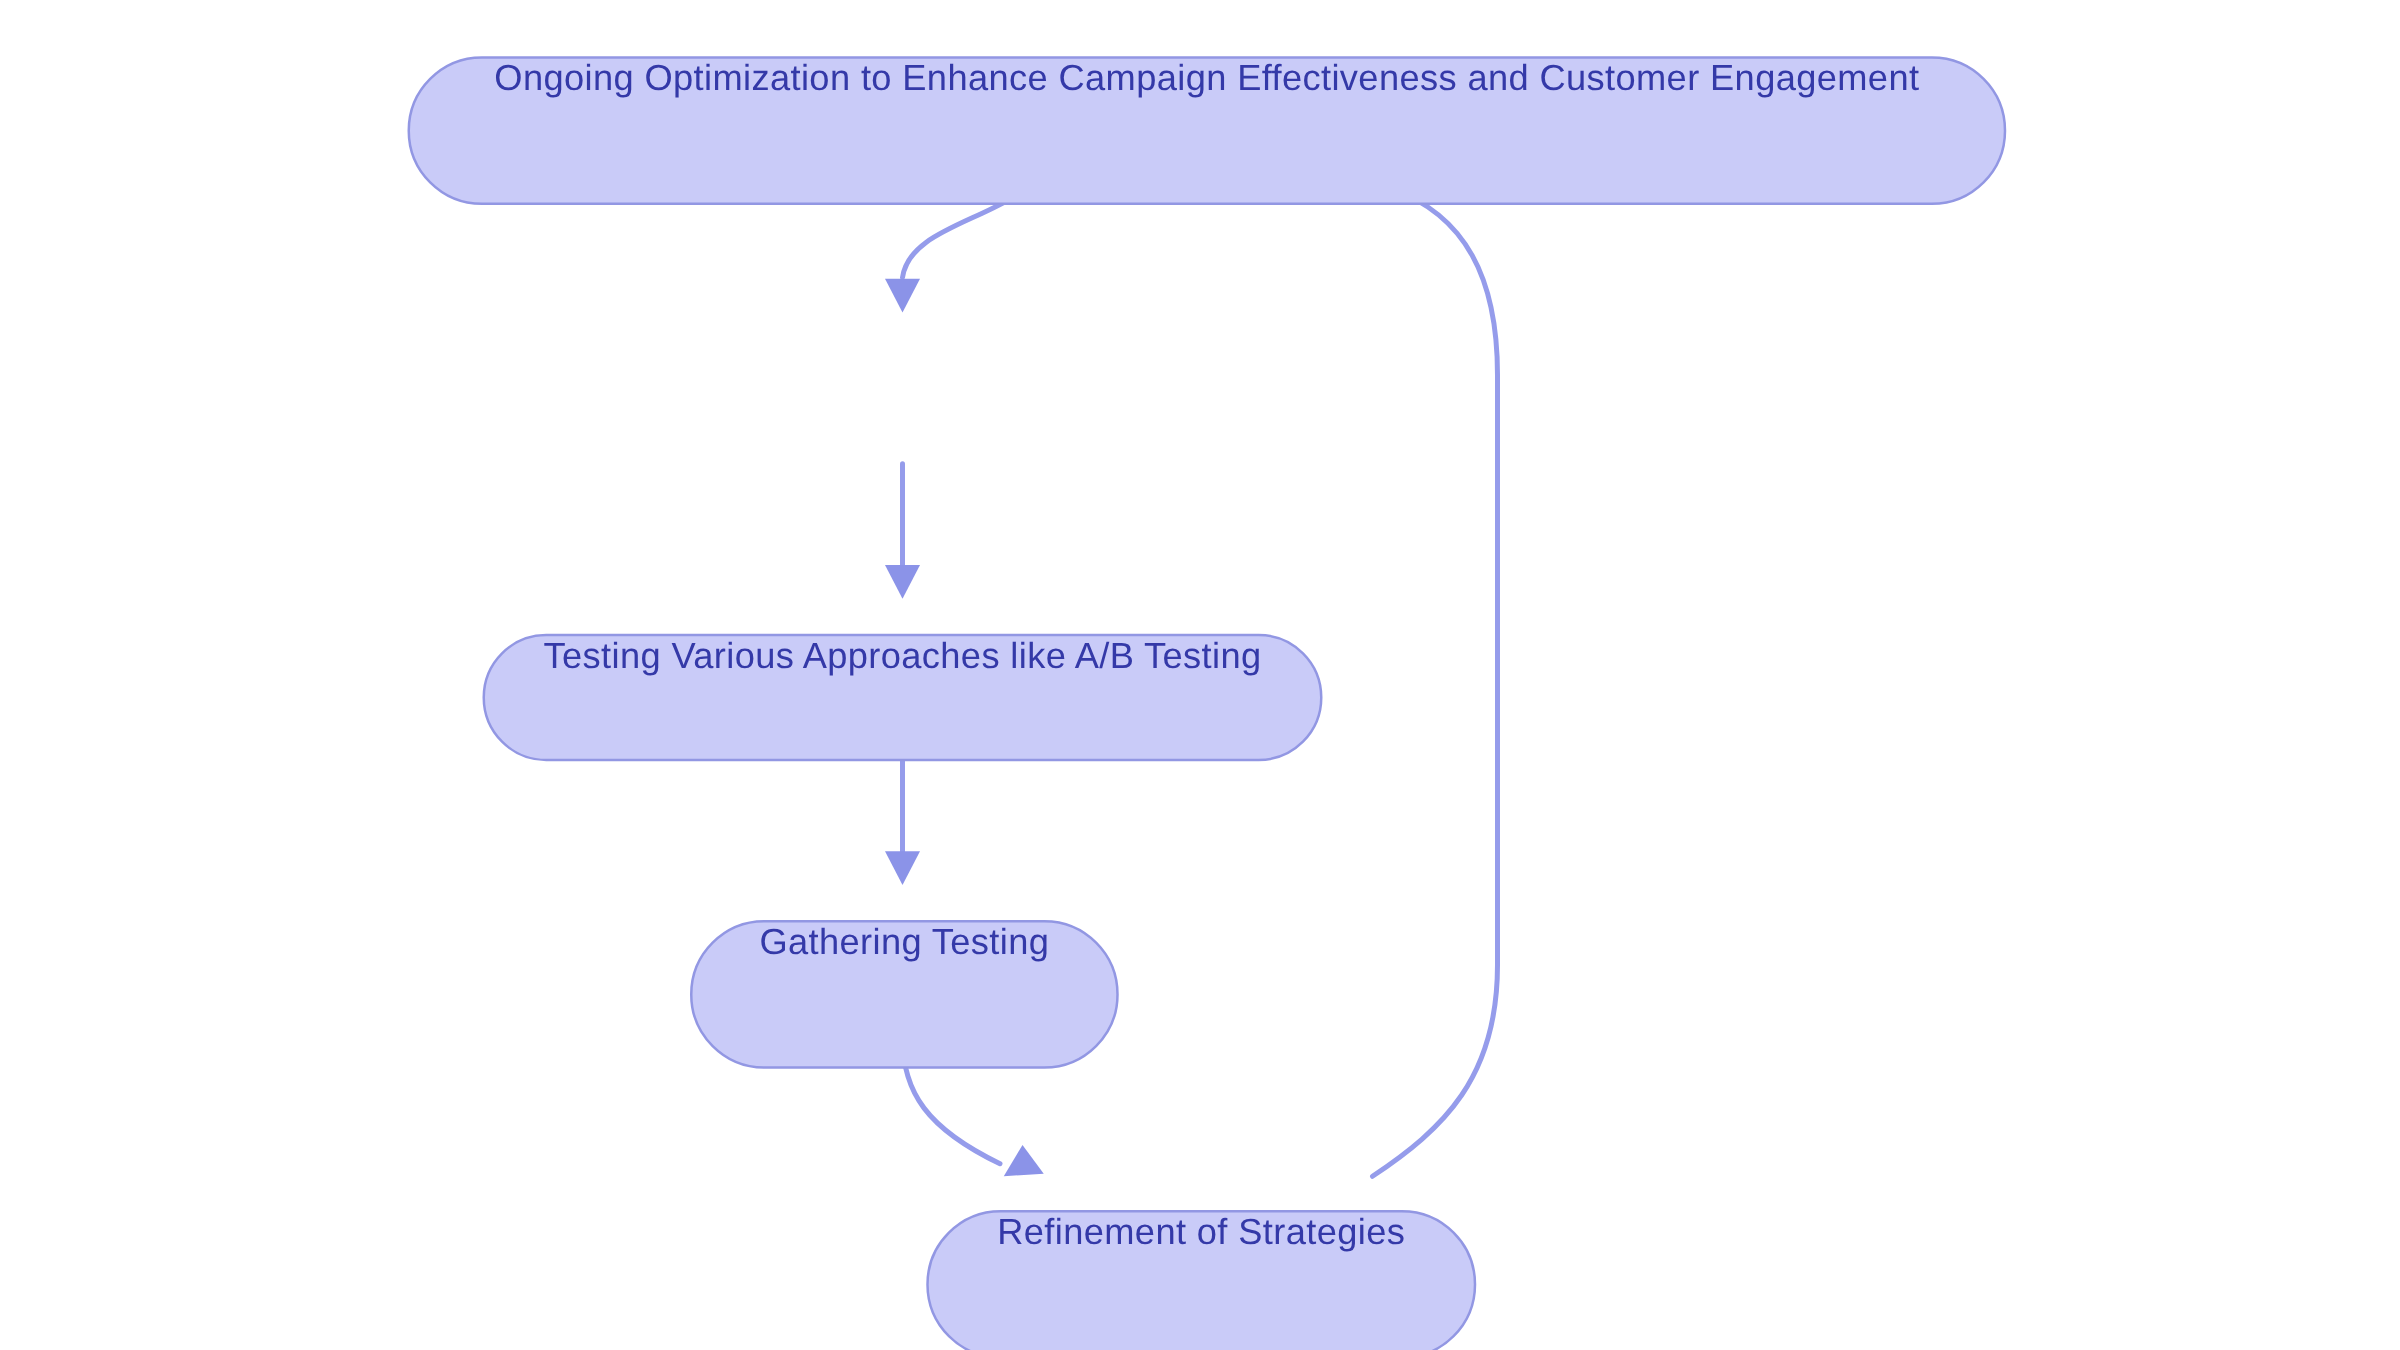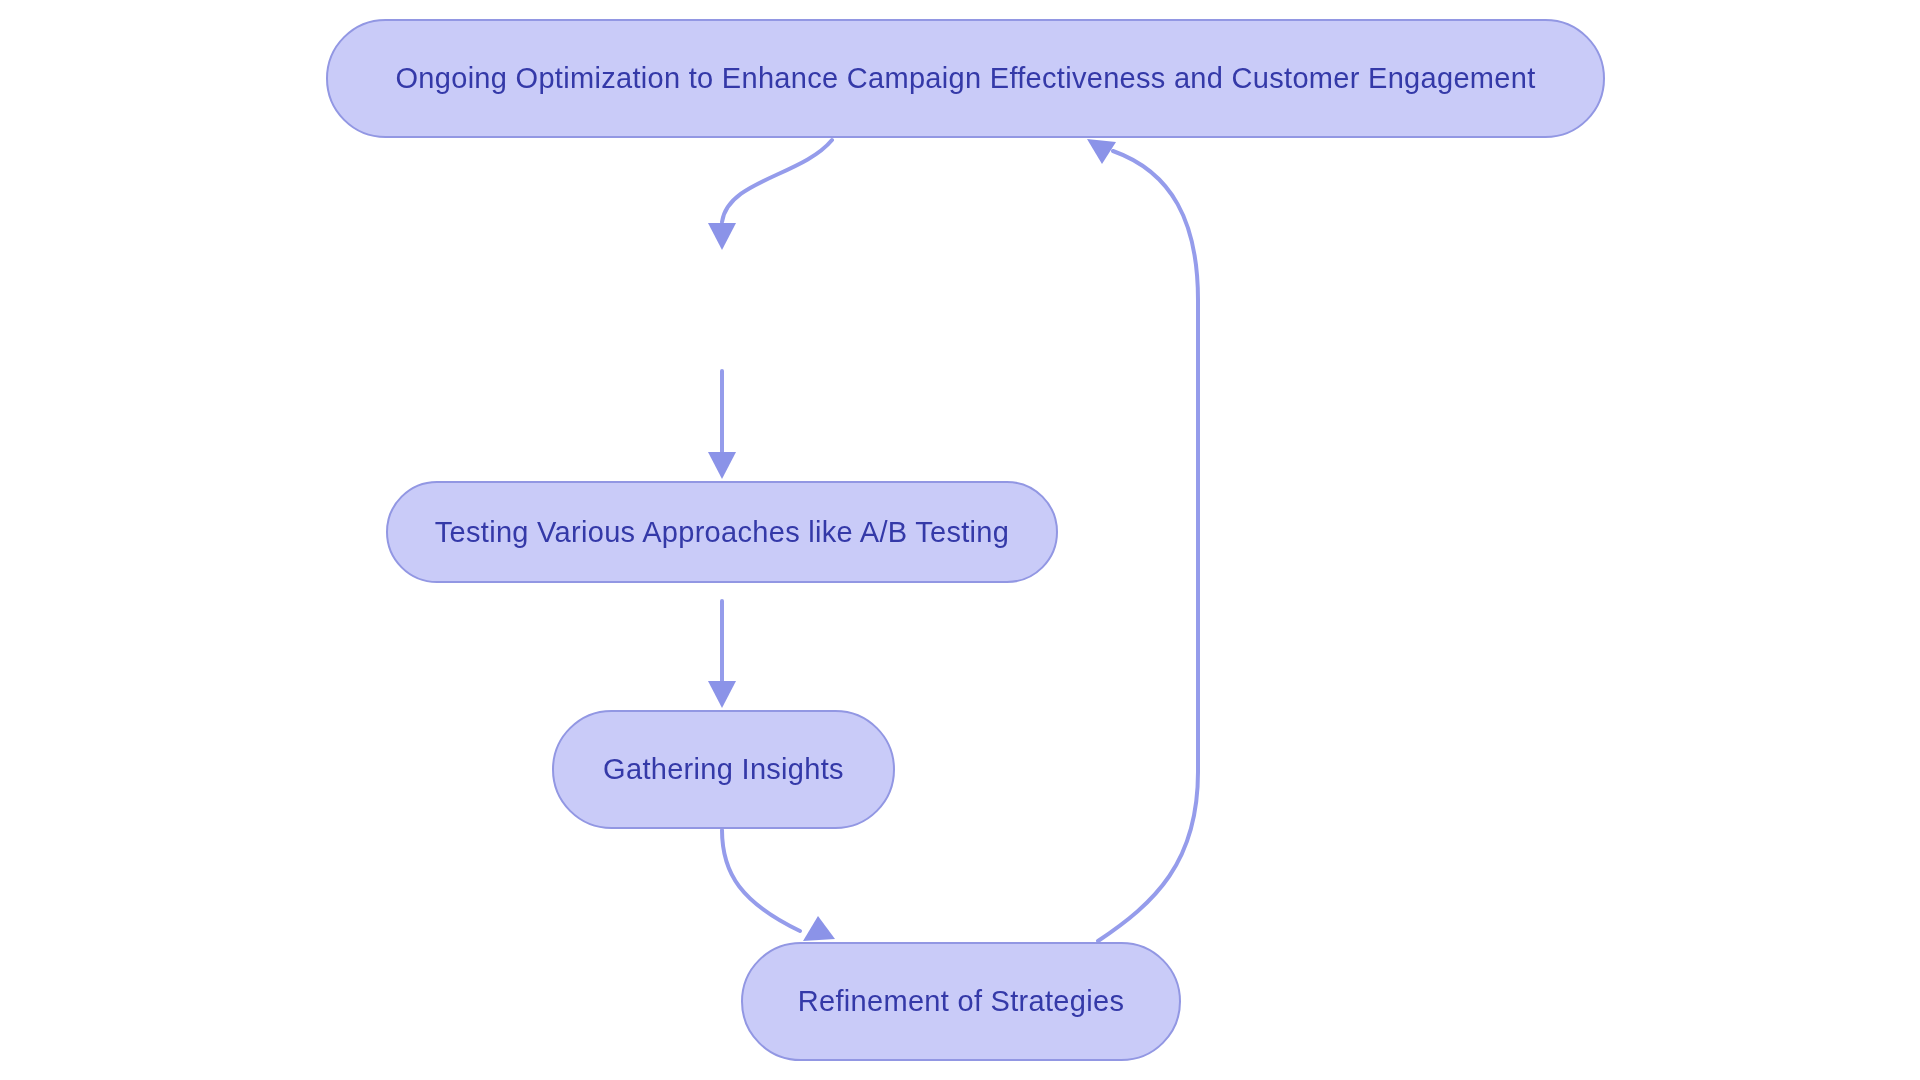--- a/index.html
+++ b/index.html
@@ -29,30 +29,31 @@
     stroke-linecap: round;
   }
   .head {
     fill: var(--arrowhead, #8b93e8);
     stroke: none;
   }
   .node {
     position: absolute;
     box-sizing: border-box;
     display: flex;
-    align-items: center;
+    align-items: flex-start;
     justify-content: center;
     background: var(--node-fill, #c9cbf8);
     border: 2px solid var(--node-border, #9297e3);
     border-radius: 62px;
     color: var(--node-text, #3439a8);
     font-size: 29px;
     letter-spacing: 0.3px;
     text-align: center;
     white-space: nowrap;
+    margin-top: 26px;
   }
   .n1 { left: 326px; top: 19px;  width: 1279px; height: 119px; }
   .n2 { left: 315px; top: 250px; width: 806px;  height: 120px; }
   .n3 { left: 386px; top: 481px; width: 672px;  height: 102px; }
   .n4 { left: 552px; top: 710px; width: 343px;  height: 119px; }
   .n5 { left: 741px; top: 942px; width: 440px;  height: 119px; }
 </style>
 </head>
 <body>
 
@@ -79,20 +80,20 @@
   <div class="node n1">
     <span>Ongoing Optimization to Enhance Campaign Effectiveness and Customer Engagement</span>
   </div>
 
 
   <div class="node n3">
     <span>Testing Various Approaches like A/B Testing</span>
   </div>
 
   <div class="node n4">
-    <span>Gathering Insights</span>
+    <span>Gathering Testing</span>
   </div>
 
   <div class="node n5">
     <span>Refinement of Strategies</span>
   </div>
 
 </div>
 
 </body></html>

